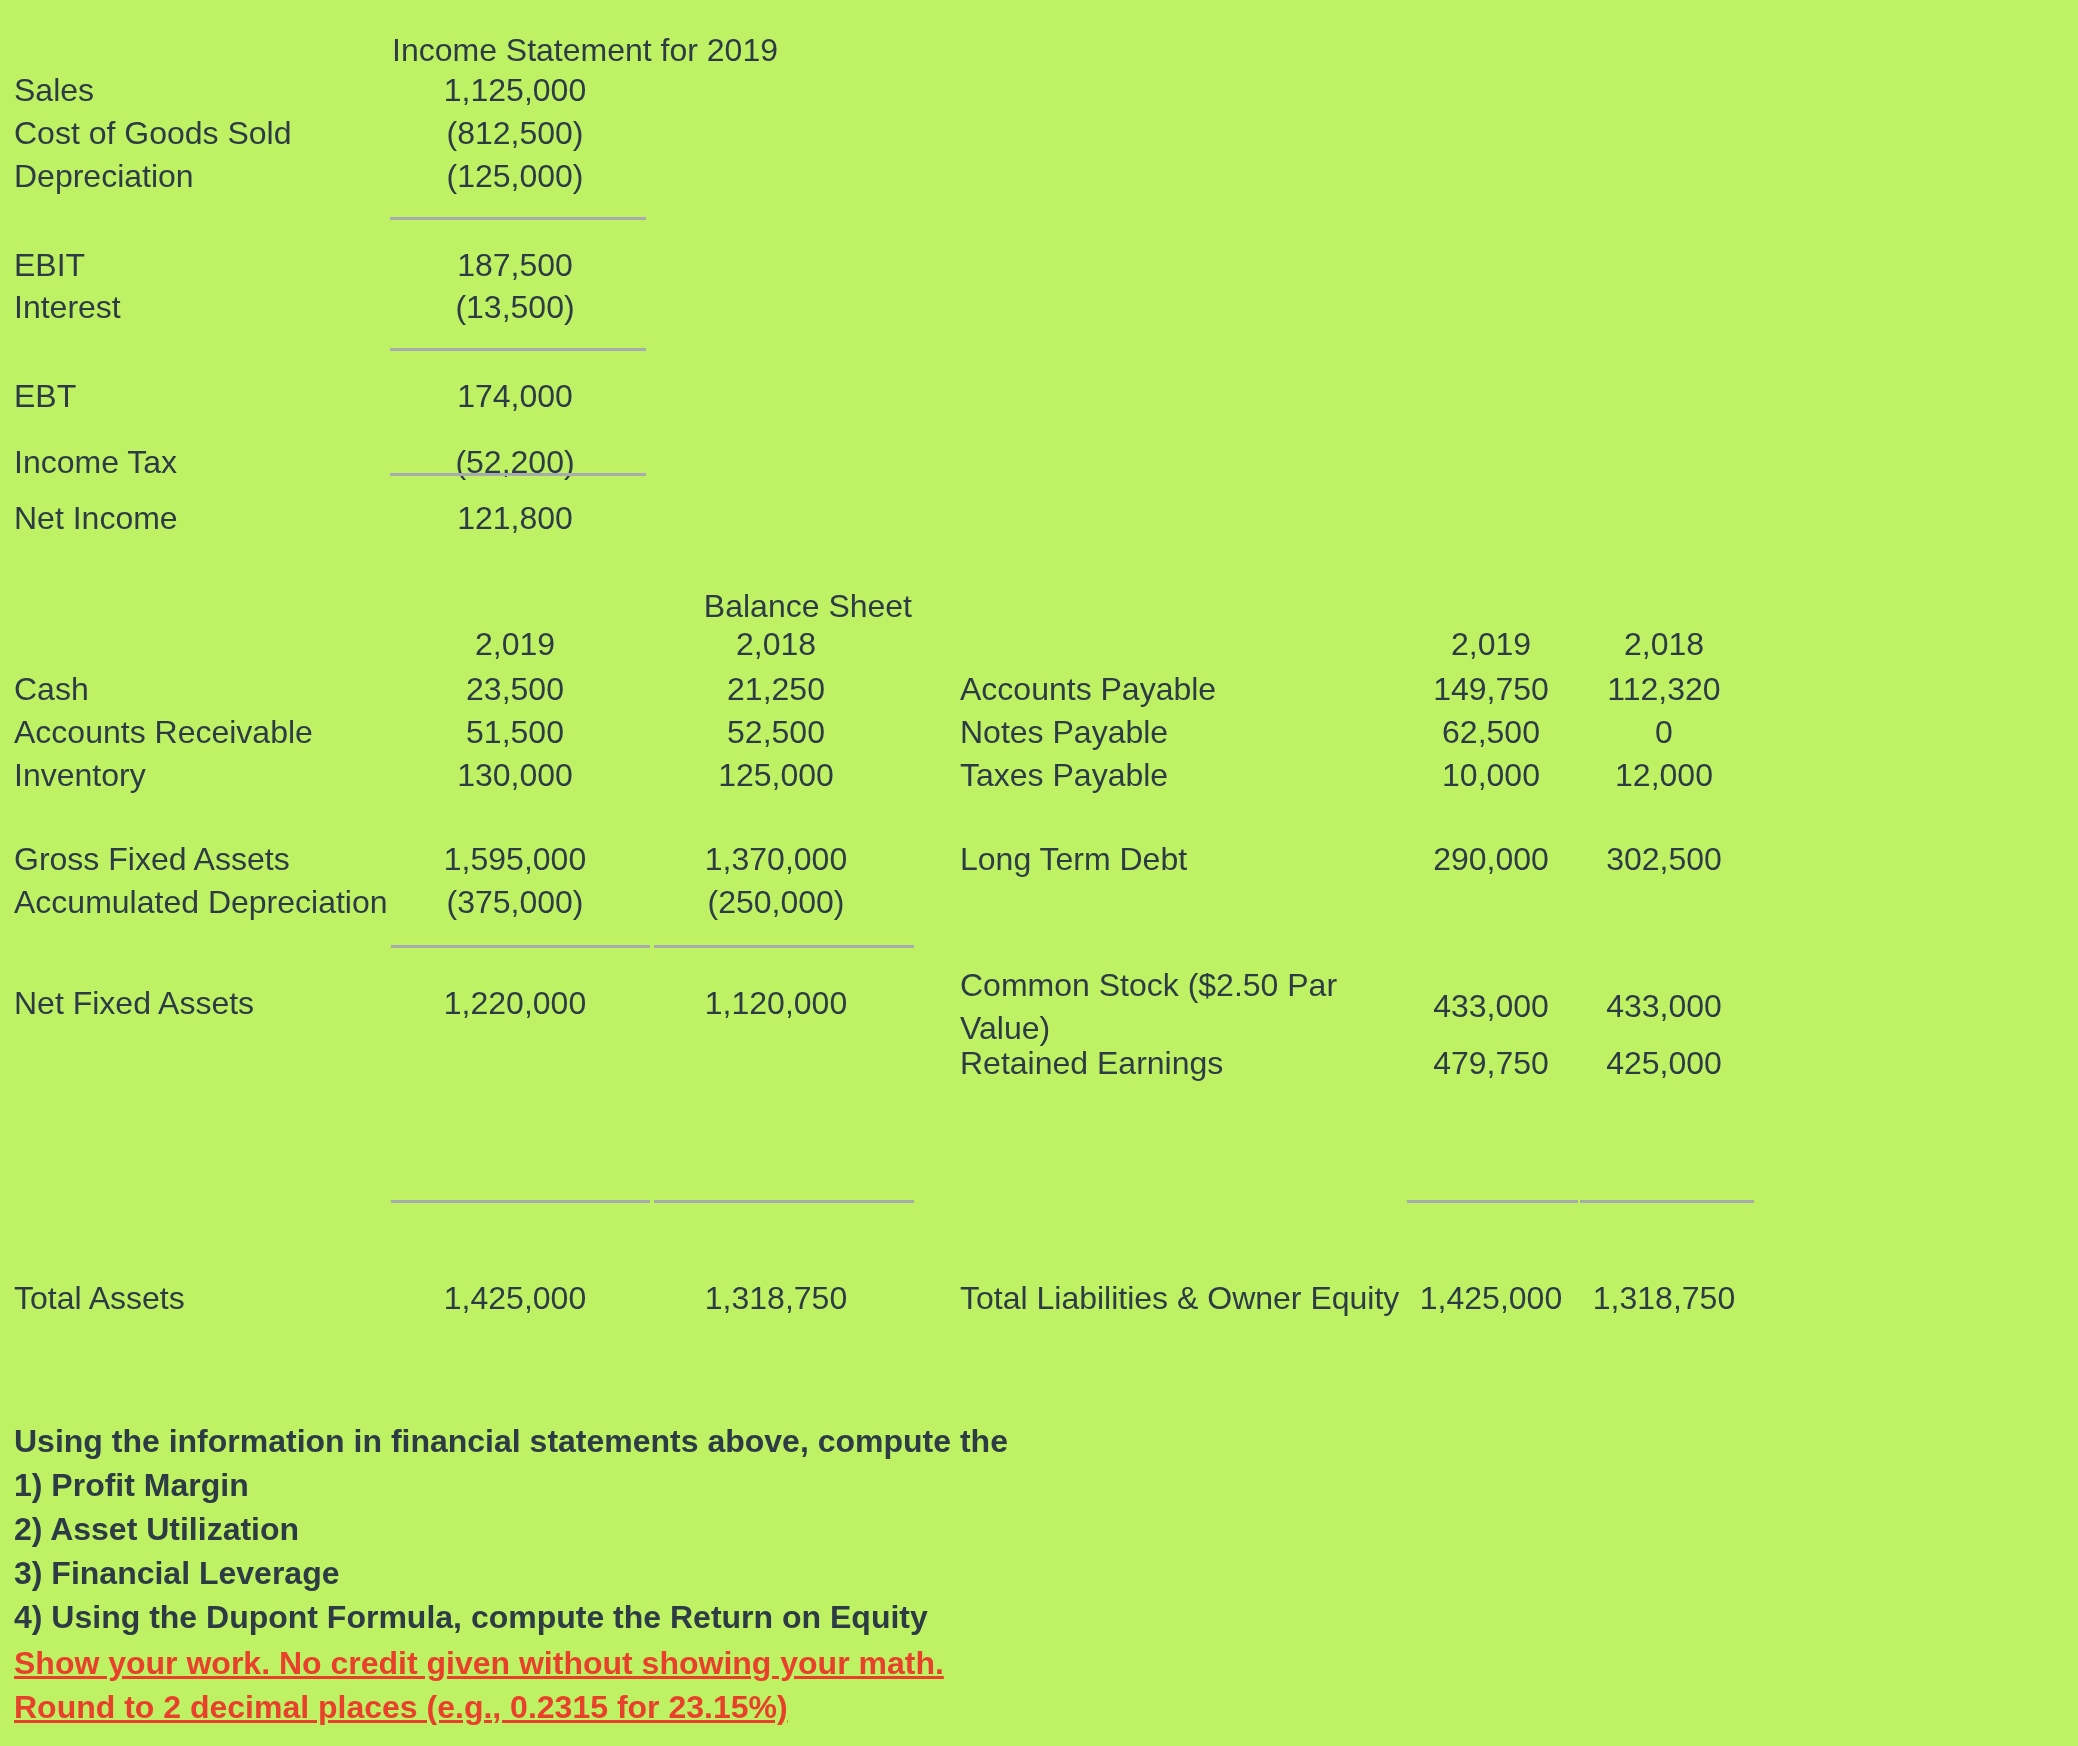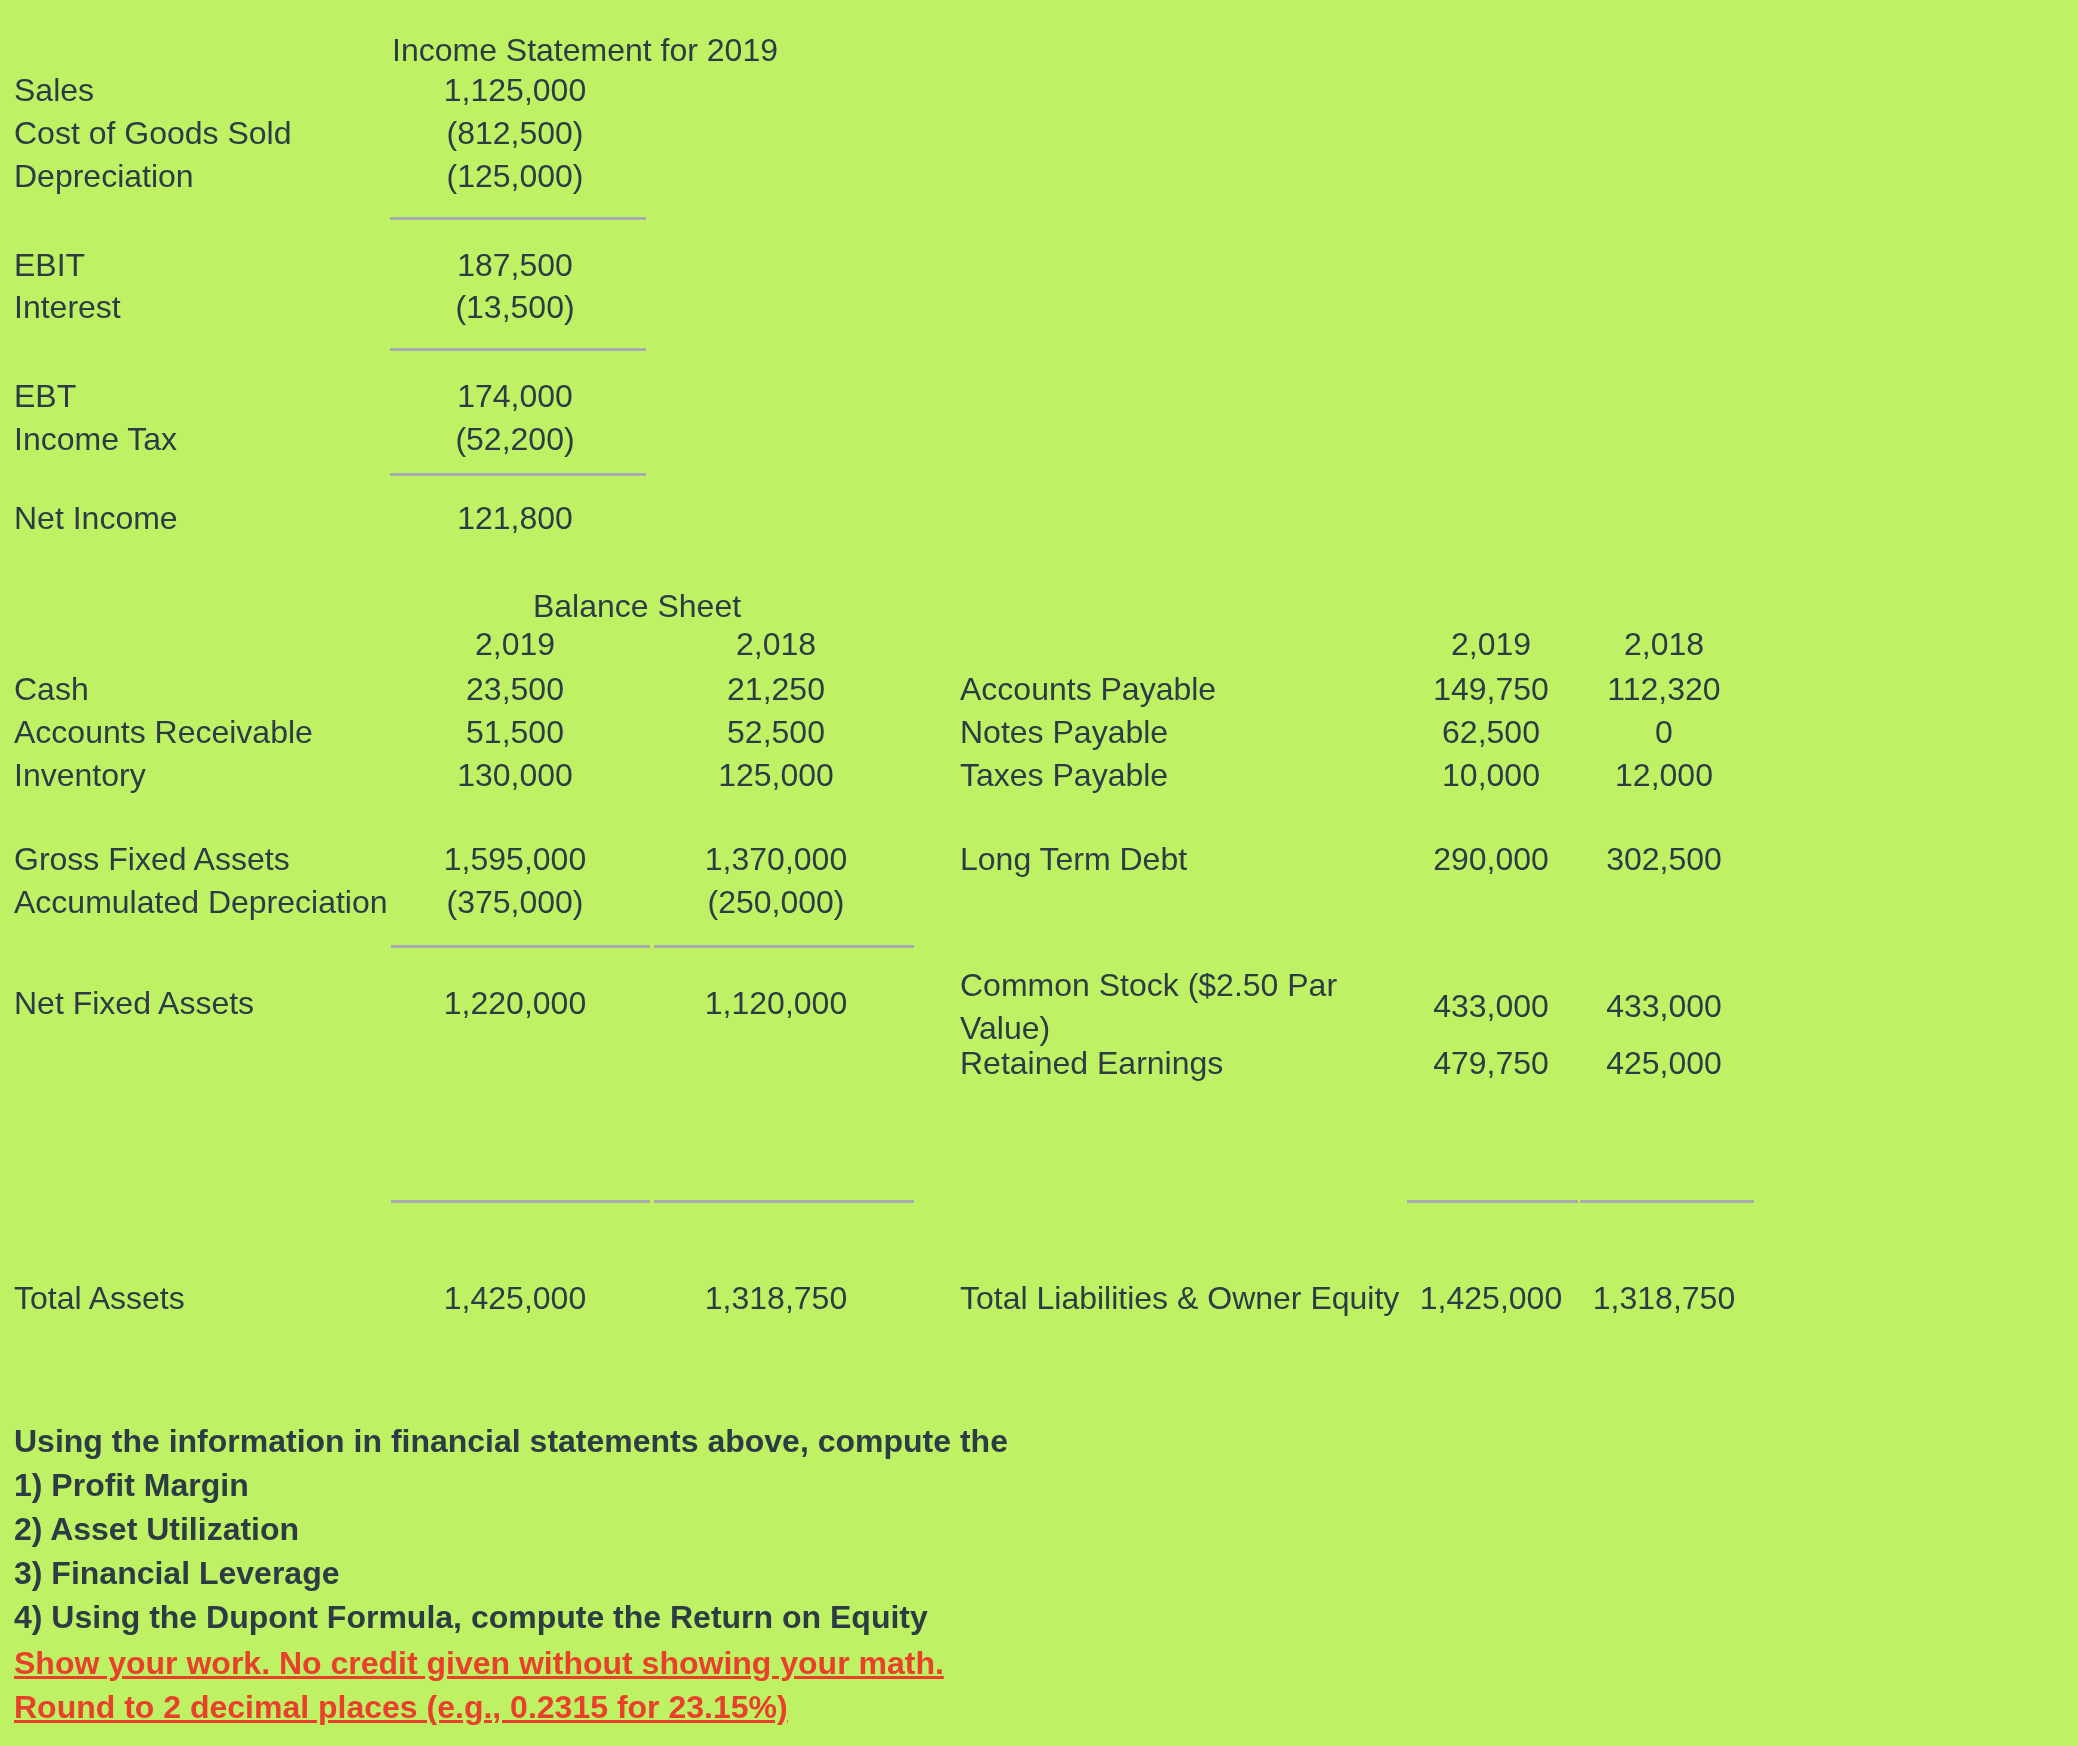--- a/index.html
+++ b/index.html
@@ -18,21 +18,21 @@
   .lbl{position:absolute;left:14px;white-space:nowrap;}
   .rlbl{position:absolute;left:960px;white-space:nowrap;}
   
   .c1{position:absolute;left:415px;width:200px;text-align:center;white-space:nowrap;}
   .c2{position:absolute;left:676px;width:200px;text-align:center;white-space:nowrap;}
   
   .r1{position:absolute;left:1391px;width:200px;text-align:center;white-space:nowrap;}
   .r2{position:absolute;left:1564px;width:200px;text-align:center;white-space:nowrap;}
   .hr{position:absolute;height:0;border-top:3px solid #A7ABAE;}
   .is-title{position:absolute;left:392px;top:29px;white-space:nowrap;}
-  .bs-title{position:absolute;left:378px;top:585px;width:518px;text-align:center;white-space:nowrap;}
+  .bs-title{position:absolute;left:394px;top:585px;width:518px;text-align:right;white-space:nowrap;}
   .wraplbl{position:absolute;left:960px;top:964px;width:420px;line-height:43px;}
   .q{position:absolute;left:14px;font-weight:700;white-space:nowrap;margin-top:11px;}
   .q.red{color:#E8402B;text-decoration:underline;}
 </style>
 </head>
 <body>
 
 <div class="canvas">
 
   <section>
@@ -61,21 +61,21 @@
       <span class="lbl">Interest</span>
       <span class="c1">(13,500)</span>
     </div>
 
     <div class="hr" style="top:348px;left:390px;width:256px"></div>
 
     <div class="row" style="top:375px">
       <span class="lbl">EBT</span>
       <span class="c1">174,000</span>
     </div>
-    <div class="row" style="top:418px">
+    <div class="row" style="top:441px">
       <span class="lbl">Income Tax</span>
       <span class="c1">(52,200)</span>
     </div>
 
     <div class="hr" style="top:473px;left:390px;width:256px"></div>
 
     <div class="row" style="top:497px">
       <span class="lbl">Net Income</span>
       <span class="c1">121,800</span>
     </div>

